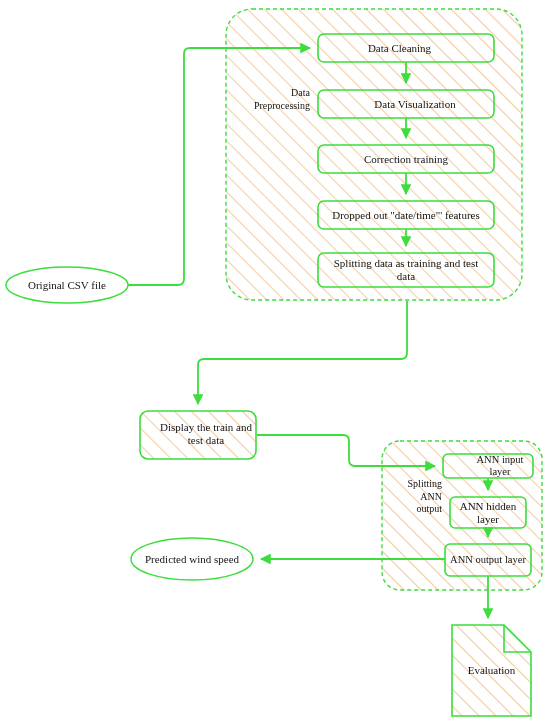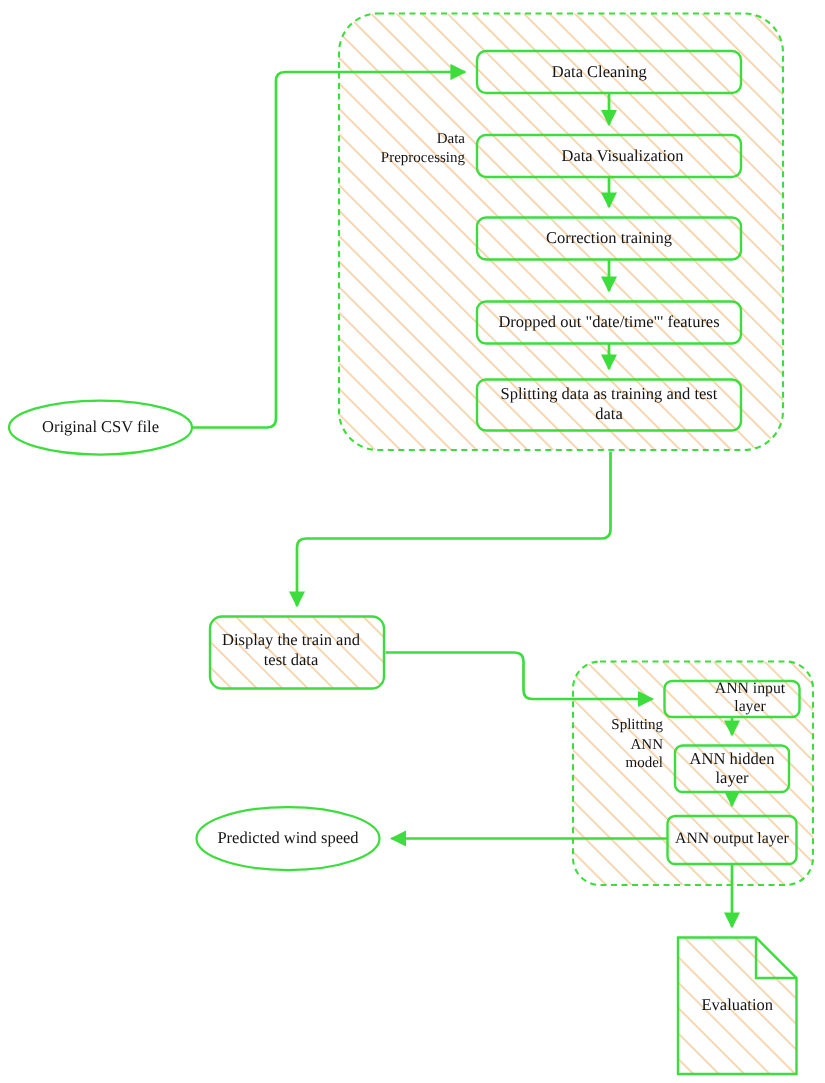--- a/index.html
+++ b/index.html
@@ -149,36 +149,36 @@
   </svg>
 
   <div class="group-title" style="left:226px; top:87px; width:84px;">
     <div>Data</div>
     <div>Preprocessing</div>
   </div>
 
   <div class="group-title" style="left:390px; top:478px; width:52px;">
     <div>Splitting</div>
     <div>ANN</div>
-    <div>model</div>
+    <div>output</div>
   </div>
 
   <div class="node-label" style="left:6px; top:267px; width:122px; height:36px;">Original CSV file</div>
 
   <div class="node-label" style="left:318px; top:34px; width:163px; height:28px;">Data Cleaning</div>
 
   <div class="node-label" style="left:318px; top:90px; width:176px; height:28px;padding-left:22px;">Data Visualization</div>
 
   <div class="node-label" style="left:318px; top:145px; width:176px; height:28px;">Correction training</div>
 
   <div class="node-label" style="left:318px; top:201px; width:176px; height:28px;">Dropped out "date/time"' features</div>
 
   <div class="node-label" style="left:322px; top:253px; width:168px; height:34px;">Splitting data as training and test data</div>
 
-  <div class="node-label" style="left:136px; top:411px; width:116px; height:45px;">Display the train and test data</div>
+  <div class="node-label" style="left:148px; top:411px; width:116px; height:45px;">Display the train and test data</div>
 
   <div class="node-label" style="left:443px; top:454px; width:90px; height:24px; font-size:10.5px;padding-left:28px;">ANN input layer</div>
 
   <div class="node-label" style="left:450px; top:497px; width:76px; height:31px; font-size:11px;">ANN hidden layer</div>
 
   <div class="node-label" style="left:445px; top:544px; width:86px; height:32px; font-size:10.5px;">ANN  output layer</div>
 
   <div class="node-label" style="left:131px; top:541px; width:122px; height:36px;">Predicted wind speed</div>
 
   <div class="node-label" style="left:452px; top:655px; width:79px; height:30px;">Evaluation</div>

